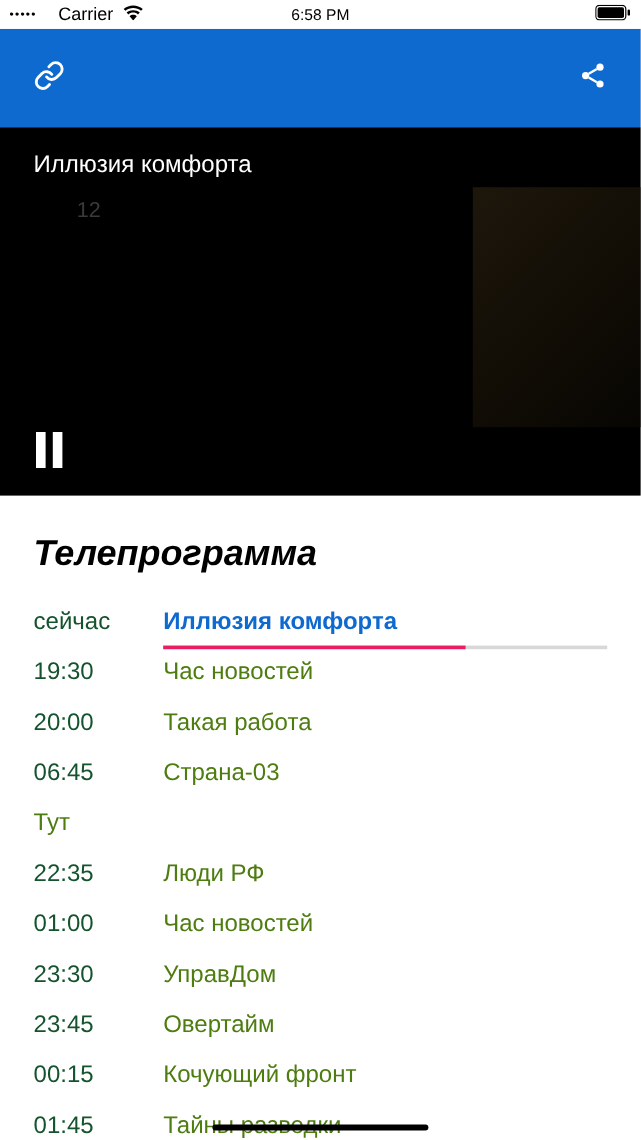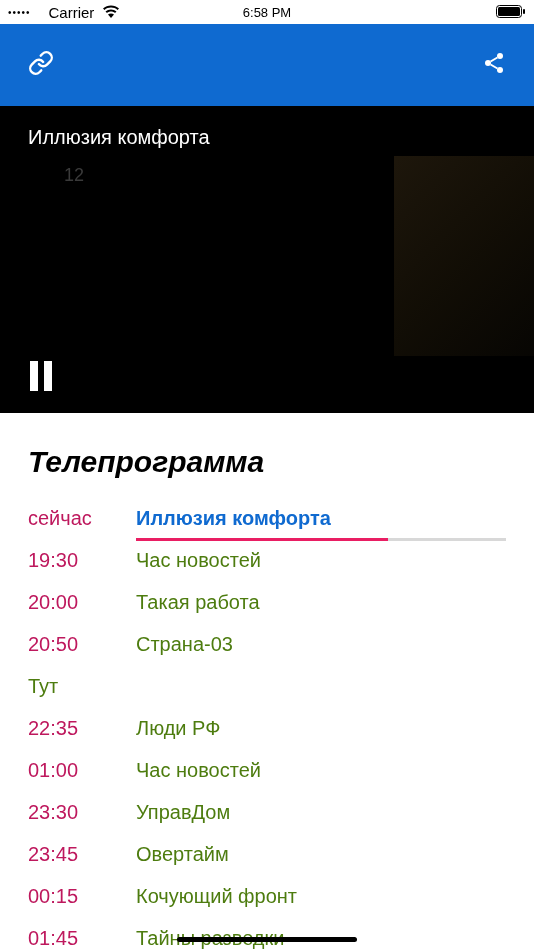--- a/index.html
+++ b/index.html
@@ -111,21 +111,21 @@
     }
     .schedule-row {
       display: flex;
       align-items: flex-start;
       min-height: 42px;
       padding: 4px 0;
     }
     .schedule-time {
       width: 108px;
       flex-shrink: 0;
-      color: #be185d;
+      color: #14532d;
       font-size: 20px;
       font-weight: 400;
     }
     .schedule-content {
       flex: 1;
       position: relative;
     }
     .schedule-name {
       font-size: 20px;
       color: #4d7c0f;
@@ -235,21 +235,21 @@
         <div class="schedule-name">Час новостей</div>
       </div>
   </div>
   <div class="schedule-row">
     <div class="schedule-time">20:00</div>
     <div class="schedule-content">
         <div class="schedule-name">Такая работа</div>
       </div>
   </div>
   <div class="schedule-row">
-    <div class="schedule-time">20:50</div>
+    <div class="schedule-time">06:45</div>
     <div class="schedule-content">
         <div class="schedule-name">Страна-03</div>
       </div>
   </div>
   <div class="schedule-row">
     <div class="schedule-content">
         <div class="schedule-name">Тут</div>
       </div>
   </div>
   <div class="schedule-row">

